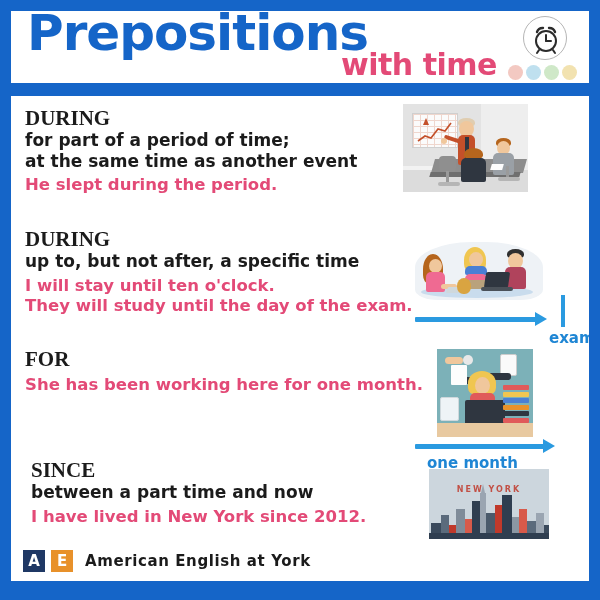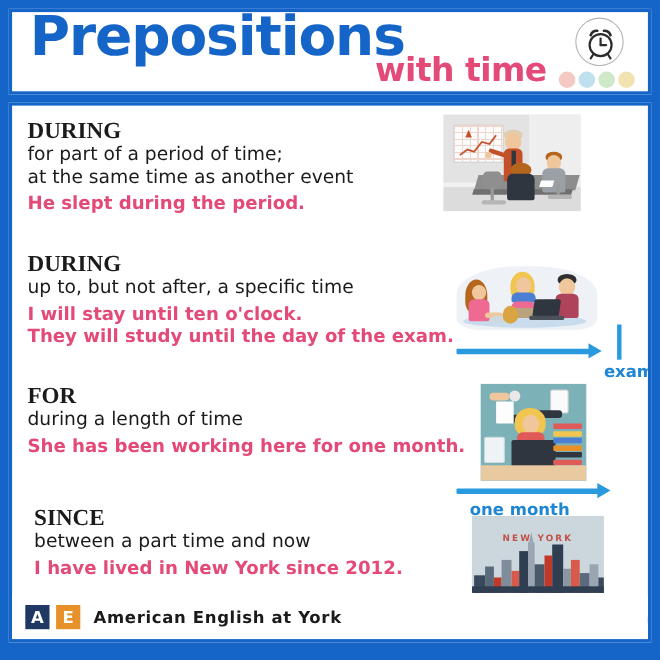--- a/index.html
+++ b/index.html
@@ -77,21 +77,21 @@
     overflow:hidden;
   }
 
   .section{position:absolute;left:14px;}
   .kw{
     font-size:21px;font-weight:bold;color:#1b1b1b;
     font-family:Liberation Serif, serif;
     letter-spacing:0px;line-height:1.15;
   }
   .def{
-    font-size:17px;font-weight:normal;color:#1b1b1b;
+    font-size:17px;font-weight:bold;color:#1b1b1b;
     font-family:"DejaVu Sans", sans-serif;
     line-height:1.2;
   }
   .ex{
     font-size:16.5px;font-weight:bold;color:#e34a77;
     font-family:"DejaVu Sans", sans-serif;
     line-height:1.24;
   }
 
   
@@ -308,21 +308,20 @@
 
     <div class="tl" style="left:404px;top:215px;width:190px;height:40px;">
       <div class="tl-line" style="left:0;top:6px;width:122px;background:#2a9ae0;"></div>
       <div class="tl-head" style="left:120px;top:1px;border-left:12px solid #2a9ae0;"></div>
       <div class="tl-stop" style="left:146px;top:-16px;height:32px;background:#2a9ae0;"></div>
       <div class="tl-label" style="left:134px;top:18px;color:#1f86d4;">exam</div>
     </div>
 
     <div class="section" style="top:251px;">
       <div class="kw">FOR</div>
-      <div class="def">during a length of time</div>
       <div class="ex" style="margin-top:4px;">She has been working here for one month.</div>
     </div>
 
     <div class="illus" style="left:426px;top:253px;">
       <div class="busy">
         <div class="phone"></div>
         <div style="position:absolute;left:8px;top:8px;width:18px;height:7px;background:#f0c79c;border-radius:4px;"></div>
         <div style="position:absolute;left:26px;top:6px;width:10px;height:10px;background:#e8e8e8;border-radius:50%;"></div>
         <div class="arm" style="right:22px;top:24px;width:26px;height:7px;"></div>
         <div class="arm" style="left:20px;top:28px;width:22px;height:7px;"></div>

